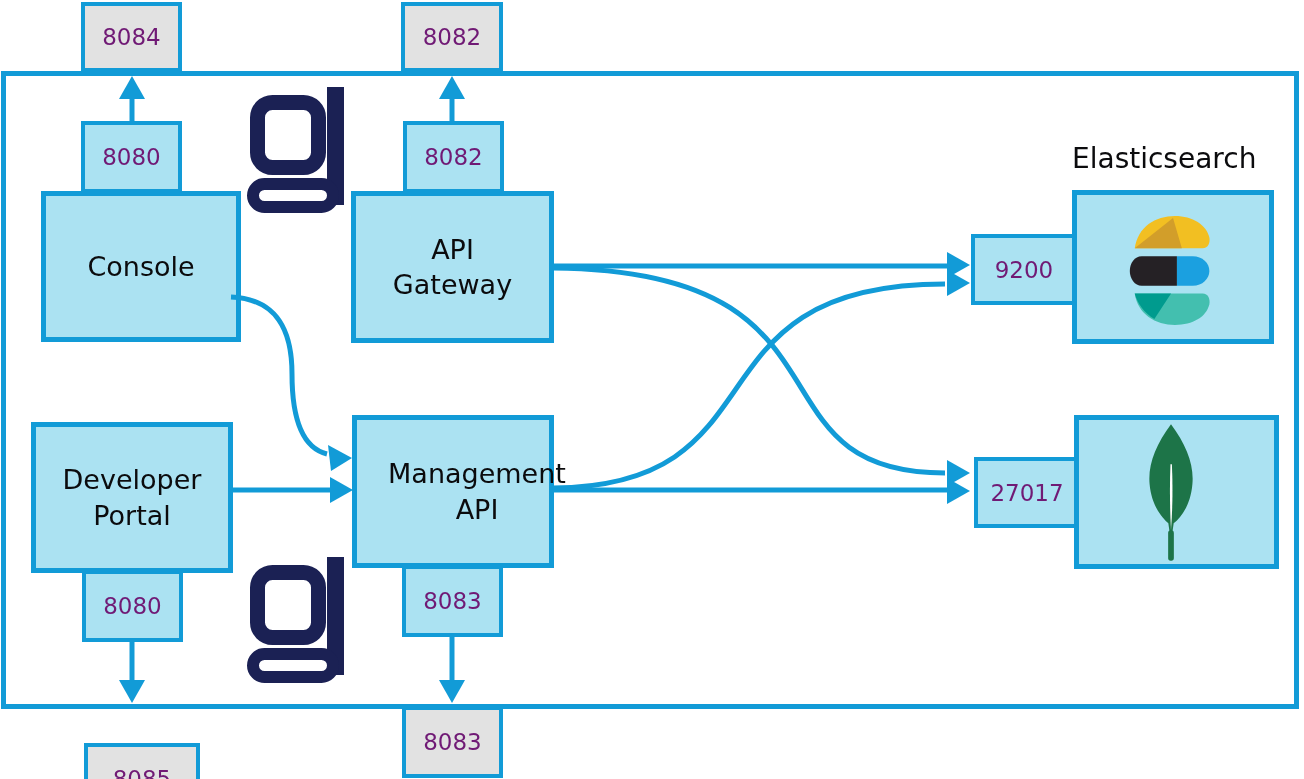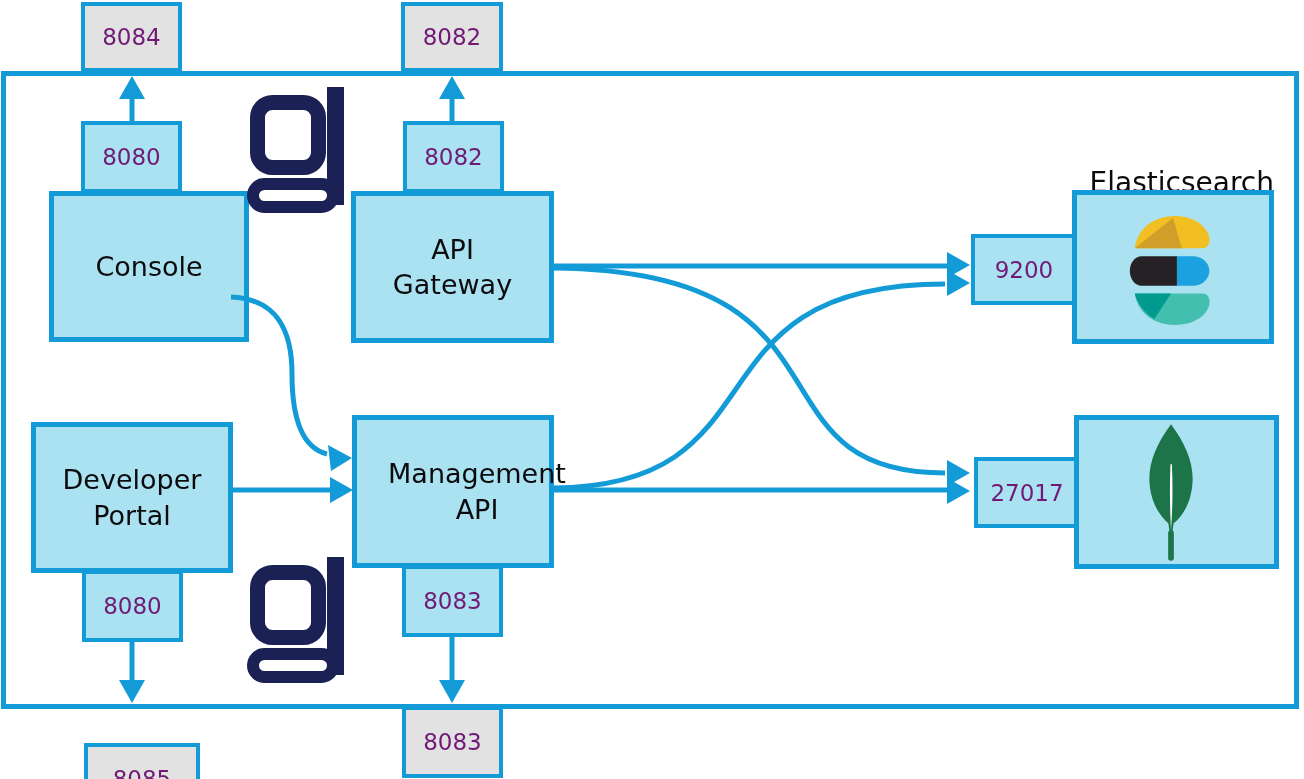--- a/index.html
+++ b/index.html
@@ -17,21 +17,21 @@
     display:flex;align-items:center;justify-content:center;z-index:2;
   }
   .port-box.gray{background:#e2e2e2;}
   .node-box{
     position:absolute;box-sizing:border-box;border:5px solid #129bd7;
     background:#abe2f2;color:#0b0b0d;font-size:27px;text-align:center;
     display:flex;align-items:center;justify-content:center;line-height:1.3;z-index:3;
   }
   .node-label{display:block;padding:0 14px;}
   .caption{
-    position:absolute;color:#0b0b0d;font-size:28px;text-align:right;z-index:3;margin-top:24px;
+    position:absolute;color:#0b0b0d;font-size:28px;text-align:left;z-index:3;
   }
   .logo{position:absolute;z-index:3;}
   svg.wires{position:absolute;left:0;top:0;z-index:6;pointer-events:none;}
   svg.wires path{fill:none;stroke:#129bd7;stroke-width:5;}
   svg.wires polygon{fill:#129bd7;stroke:none;}
 </style>
 </head>
 <body>
 
 <div class="canvas">
@@ -63,21 +63,21 @@
   <div class="port-box" style="left:402px;top:565px;width:101px;height:72px;">
     <span>8083</span>
   </div>
   <div class="port-box" style="left:971px;top:234px;width:106px;height:71px;">
     <span>9200</span>
   </div>
   <div class="port-box" style="left:974px;top:457px;width:106px;height:71px;align-items:center;">
     <span>27017</span>
   </div>
 
-  <div class="node-box" style="left:49px;top:191px;width:200px;height:151px;">
+  <div class="node-box" style="left:41px;top:191px;width:200px;height:151px;">
     <span class="node-label">Console</span>
   </div>
   <div class="node-box" style="left:351px;top:191px;width:203px;height:152px;">
     <span class="node-label">API Gateway</span>
   </div>
   <div class="node-box" style="left:31px;top:422px;width:202px;height:151px;">
     <span class="node-label" style="max-width:170px;">Developer Portal</span>
   </div>
   <div class="node-box" style="left:352px;top:415px;width:202px;height:153px;padding-left:48px;">
     <span class="node-label" style="max-width:190px;">Management API</span>

